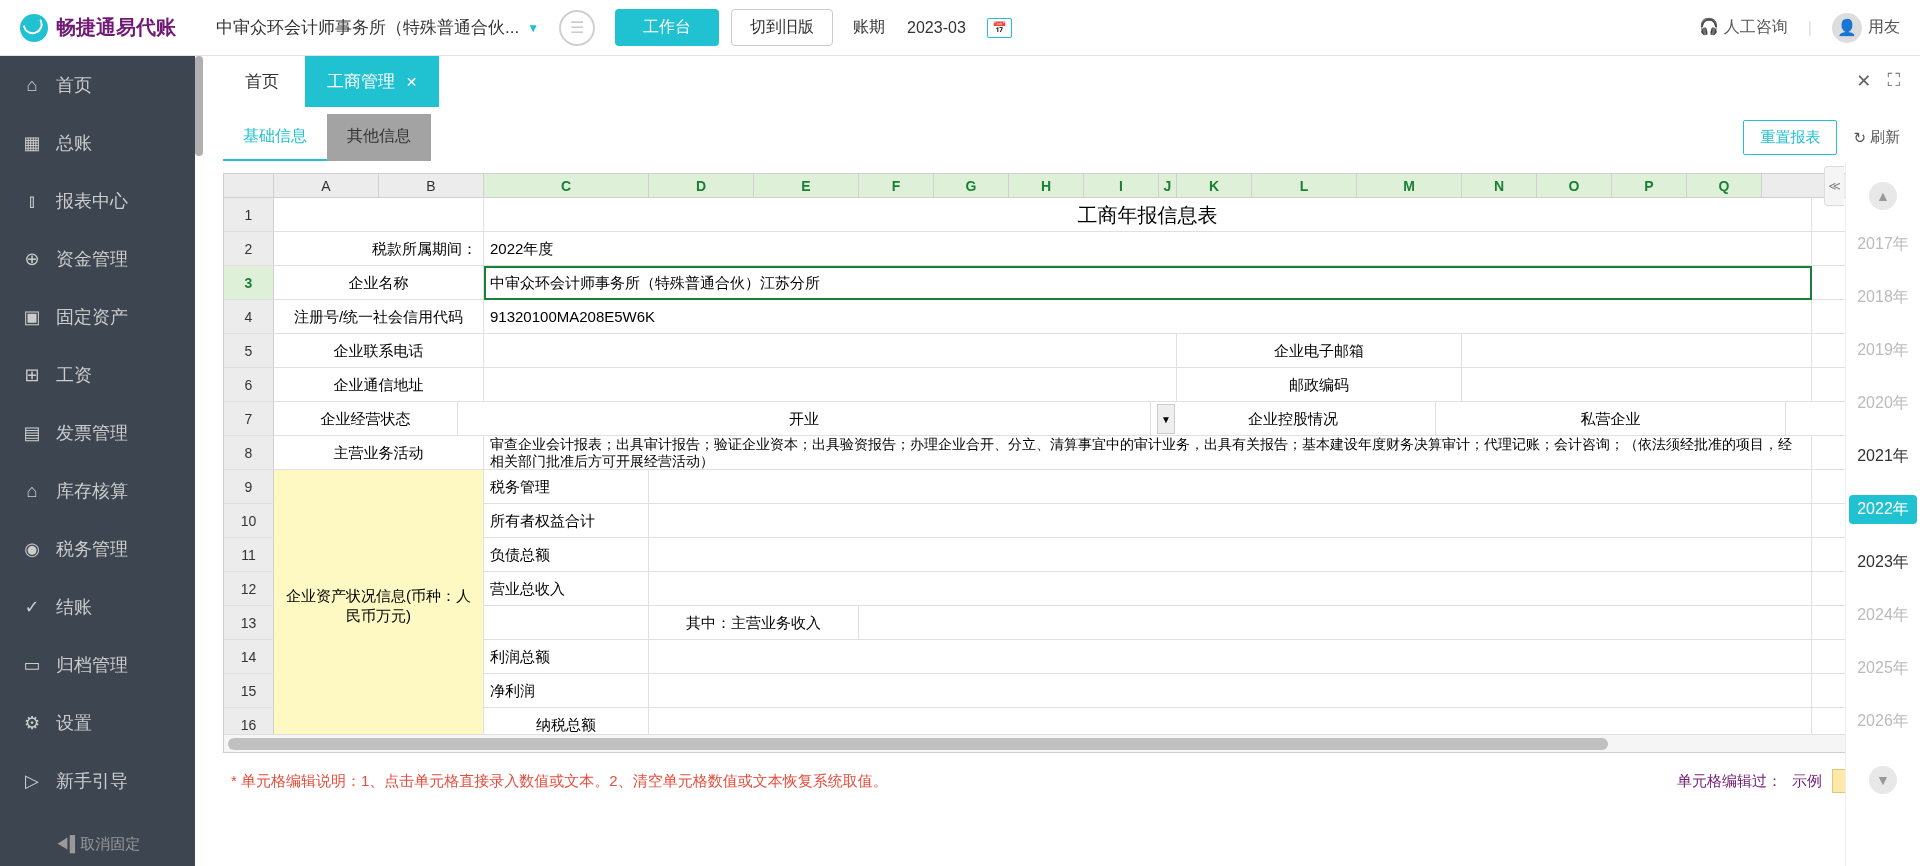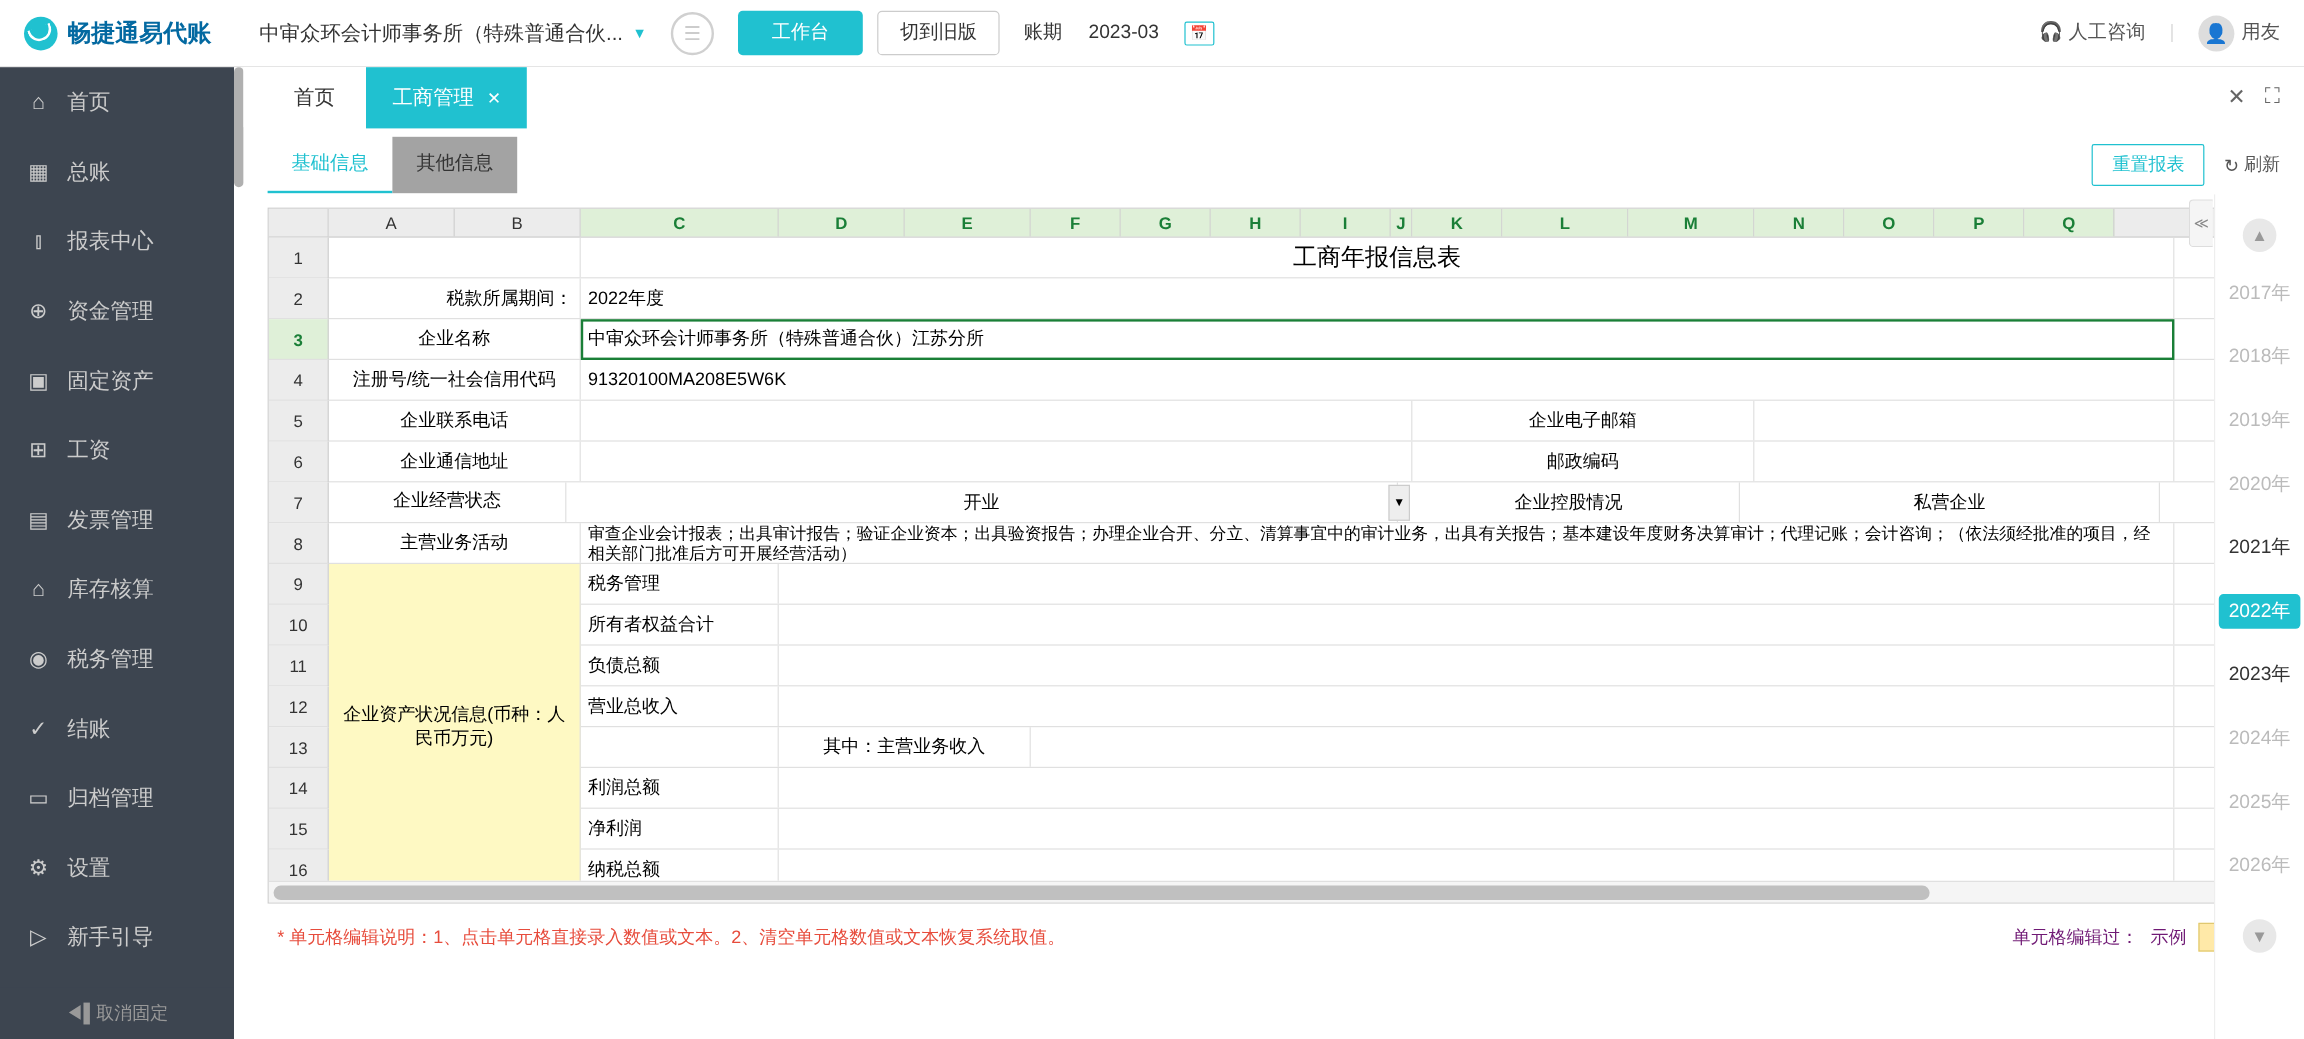--- a/index.html
+++ b/index.html
@@ -1,20 +1,20 @@
 <!DOCTYPE html>
 <html><head>
 <meta charset="utf-8">
 <style>
 * { margin: 0; padding: 0; box-sizing: border-box; font-family: "Microsoft YaHei", sans-serif; }
 body { background: #fff; overflow: hidden; width: 1920px; height: 866px; }
 
 
 .top-header { height: 56px; background: #fff; border-bottom: 1px solid #e5e5e5; display: flex; align-items: center; padding: 0 20px; position: relative; }
-.logo { color: #0369a1; font-size: 20px; font-weight: bold; display: flex; gap: 8px; margin-right: 40px; }
+.logo { color: #701a75; font-size: 20px; font-weight: bold; display: flex; gap: 8px; margin-right: 40px; }
 .logo-icon { width: 28px; height: 28px; background: #20c1d0; border-radius: 50%; position: relative; }
 .logo-icon::after { content: ""; position: absolute; width: 16px; height: 10px; border: 2px solid #fff; border-top: none; border-radius: 0 0 10px 10px; top: 8px; left: 4px; transform: rotate(-20deg); }
 .company-select { display: flex; align-items: center; color: #333; font-size: 17px; cursor: pointer; gap: 8px; }
 .company-select .chevron { color: #20c1d0; font-size: 12px; }
 .circle-icon { width: 36px; height: 36px; border: 2px solid #d0d0d0; border-radius: 50%; display: flex; align-items: center; justify-content: center; margin: 0 20px; color: #ccc; }
 .btn-primary { background: #20c1d0; color: #fff; border: none; padding: 8px 28px; border-radius: 4px; font-size: 16px; cursor: pointer; }
 .btn-outline { background: #fff; color: #333; border: 1px solid #ccc; padding: 7px 18px; border-radius: 4px; font-size: 16px; cursor: pointer; margin-left: 12px; }
 .period-label { margin-left: 20px; font-size: 16px; color: #333; }
 .period-input { margin-left: 12px; padding: 6px 10px; border: none; font-size: 16px; color: #333; width: 90px; }
 .cal-icon { color: #20c1d0; border: 1px solid #20c1d0; padding: 2px 4px; border-radius: 2px; font-size: 12px; }
@@ -251,21 +251,21 @@
           <div class="cell label" style="width: 285px;">企业电子邮箱</div>
           <div class="cell " style="width: 350px;"></div>
         </div>
         <div class="sheet-row">
           <div class="cell label" style="width: 210px;">企业通信地址</div>
           <div class="cell " style="width: 693px;"></div>
           <div class="cell label" style="width: 285px;">邮政编码</div>
           <div class="cell " style="width: 350px;"></div>
         </div>
         <div class="sheet-row">
-          <div class="cell label" style="width: 198px; font-family: Liberation Mono, monospace;">企业经营状态</div>
+          <div class="cell label" style="width: 184px;">企业经营状态</div>
           <div class="cell label" style="width: 693px;">开业</div>
           <div class="cell label" style="width: 285px;">企业控股情况</div>
           <div class="cell label" style="width: 350px;">私营企业</div>
         </div>
         <div class="sheet-row">
           <div class="cell label" style="width: 210px;">主营业务活动</div>
           <div class="cell " style="width: 1328px;;font-size:14px;line-height:17px;white-space:normal">审查企业会计报表；出具审计报告；验证企业资本；出具验资报告；办理企业合开、分立、清算事宜中的审计业务，出具有关报告；基本建设年度财务决算审计；代理记账；会计咨询；（依法须经批准的项目，经相关部门批准后方可开展经营活动）</div>
         </div>
         <div class="sheet-row">
           <div class="cell label" style="width: 210px; height: 272px; line-height: 20px; display: flex; align-items: center; justify-content: center; white-space: normal; position: absolute; background: #fef9c3;">企业资产状况信息(币种：人民币万元)</div>
@@ -299,21 +299,21 @@
           <div class="cell" style="width: 165px;">利润总额</div>
           <div class="cell" style="width: 1163px;"></div>
         </div>
         <div class="sheet-row">
           <div class="cell" style="width: 210px; border-right: 1px solid rgb(224, 224, 224);"></div>
           <div class="cell" style="width: 165px;">净利润</div>
           <div class="cell" style="width: 1163px;"></div>
         </div>
         <div class="sheet-row">
           <div class="cell" style="width: 210px; border-right: 1px solid rgb(224, 224, 224);"></div>
-          <div class="cell" style="width: 165px;">纳税总额</div>
+          <div class="cell" style="width: 165px; text-align: center;">纳税总额</div>
           <div class="cell" style="width: 1163px;"></div>
         </div>
         <div class="selection-border" style="top: 68px; left: 210px; width: 1328px; height: 34px;"></div>
         <div class="dropdown-arrow" style="top: 206px; left: 883px;">▼</div>
       </div>
     <div class="vscroll">
         <div class="vscroll-thumb"></div>
       </div>
     <div class="hscroll">
         <div class="hscroll-thumb"></div>

